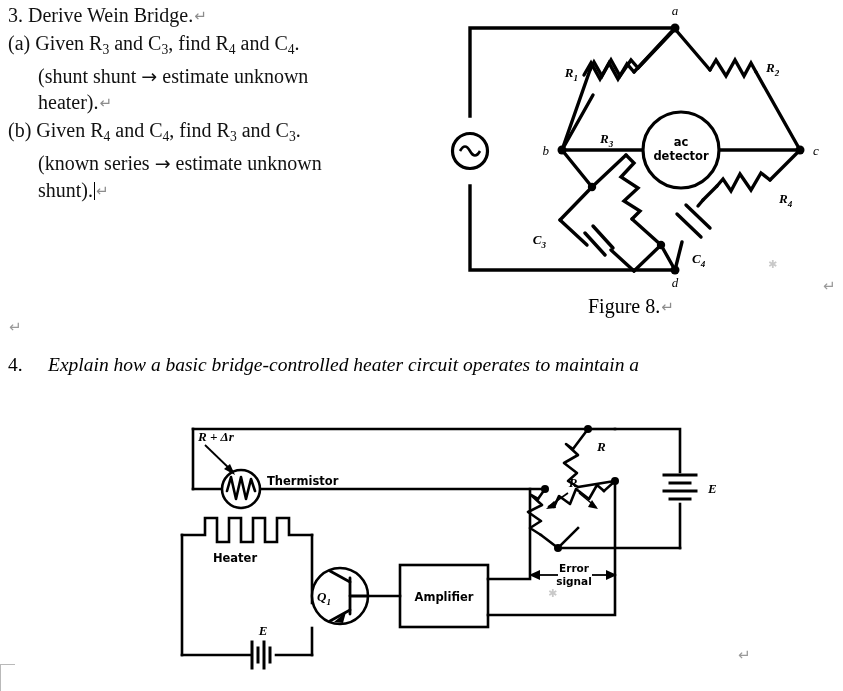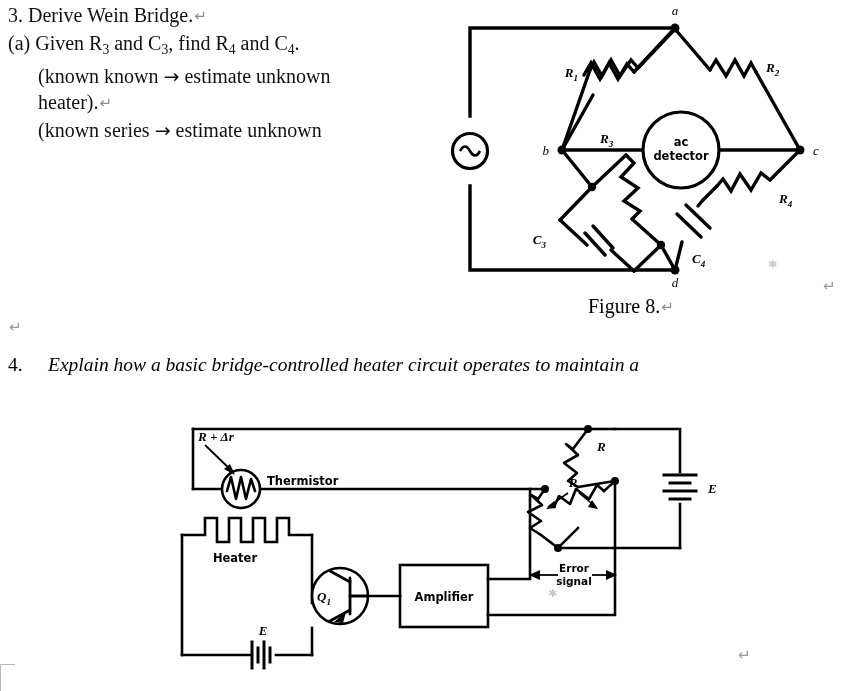--- a/index.html
+++ b/index.html
@@ -107,36 +107,43 @@
       <span>3.</span>
       <span>Derive Wein Bridge.</span><span class="pilcrow">↵</span>
     </div>
 
     <div class="ln">
       <span>(a)</span>
       <span>Given R</span><sub>3</sub><span> and C</span><sub>3</sub><span>, find R</span><sub>4</sub><span> and C</span><sub>4</sub><span>.</span>
     </div>
 
     <div class="ln ind">
-      <span>(known known</span>
+      <span>(shunt shunt</span>
       <span class="arrow-glyph">→</span>
       <span>estimate unknown</span>
     </div>
 
     <div class="ln ind">
       <span>heater).</span><span class="pilcrow">↵</span>
     </div>
 
+    <div class="ln">
+      <span>(b)</span>
+      <span>Given R</span><sub>4</sub><span> and C</span><sub>4</sub><span>, find R</span><sub>3</sub><span> and C</span><sub>3</sub><span>.</span>
+    </div>
 
     <div class="ln ind">
       <span>(known series</span>
       <span class="arrow-glyph">→</span>
       <span>estimate unknown</span>
     </div>
 
+    <div class="ln ind">
+      <span>shunt).</span><span class="caret"></span><span class="pilcrow">↵</span>
+    </div>
   </div>
 
   <div class="lone-pilcrow" style="left:9px; top:318px;">↵</div>
   <div class="lone-pilcrow" style="left:823px; top:277px;">↵</div>
   <div class="lone-pilcrow" style="left:738px; top:646px;">↵</div>
 
   <div class="fig1">
     <svg width="395" height="292" viewBox="0 0 395 292">
       <g fill="none" stroke="#000" stroke-width="3.4" stroke-linecap="square">
 

